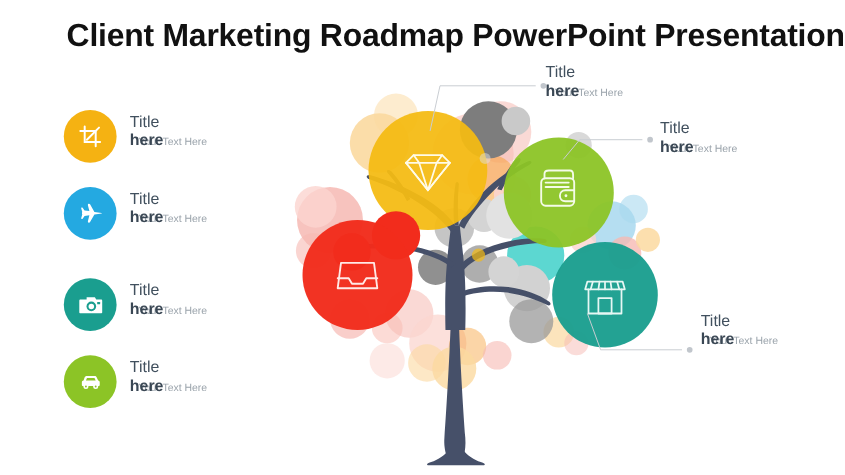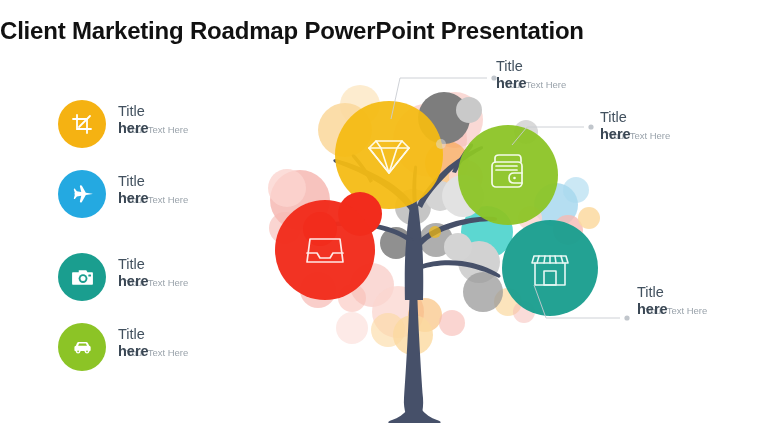--- a/index.html
+++ b/index.html
@@ -6,24 +6,25 @@
   body{
     width:768px;height:432px;overflow:hidden;background:#ffffff;
     font-family:"Liberation Sans","DejaVu Sans",sans-serif;
     position:relative;
   }
   #slide{position:absolute;inset:0;background:#fff;}
 
   
   .slide-title{
     position:absolute;left:0;right:0;top:17px;
-    text-align:left;
-    font-size:24px;font-weight:bold;color:#111111;
+    text-align:right;
+    font-size:29px;font-weight:bold;color:#111111;
     letter-spacing:-0.2px;
     font-family:"Liberation Sans","DejaVu Sans",sans-serif;
+    padding-left:46px;
   }
 
   
   .left-list{position:absolute;left:55px;top:100px;width:220px;}
   .left-item{position:absolute;left:0;width:220px;height:52px;}
   .bullet-circle{
     position:absolute;left:3px;top:0;width:48px;height:48px;border-radius:50%;
     display:flex;align-items:center;justify-content:center;
   }
   .bullet-circle svg{display:block;}

